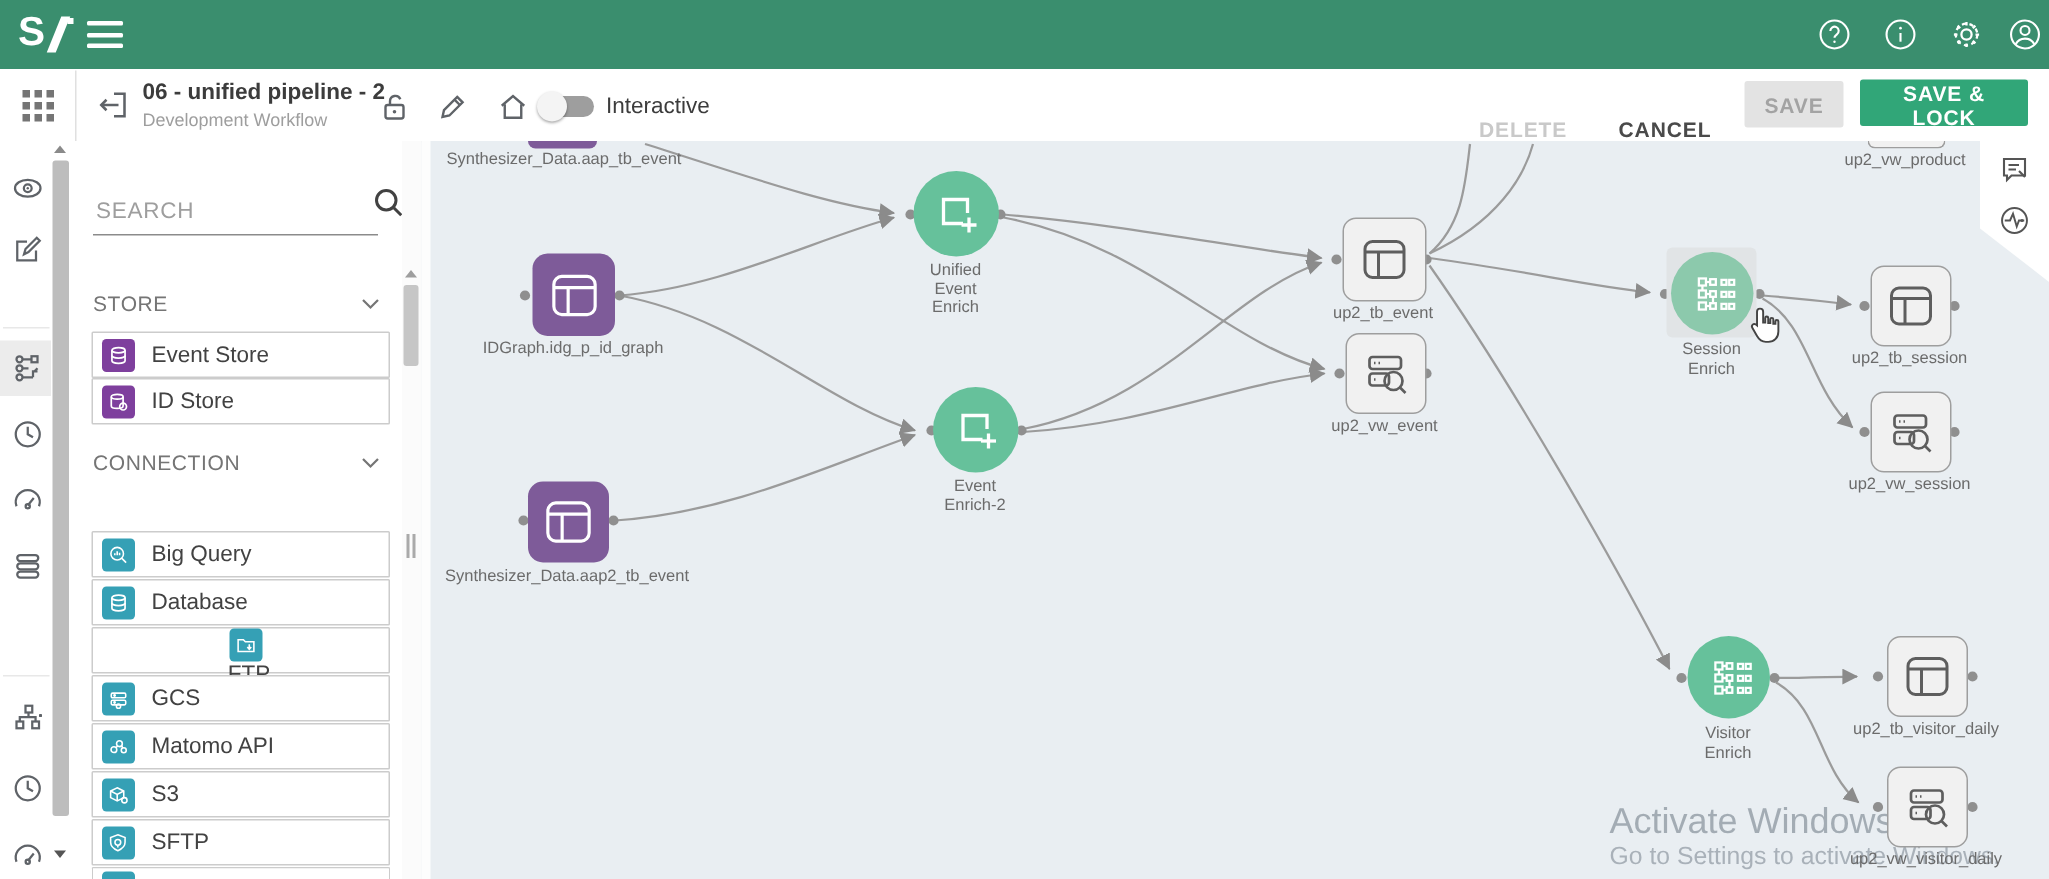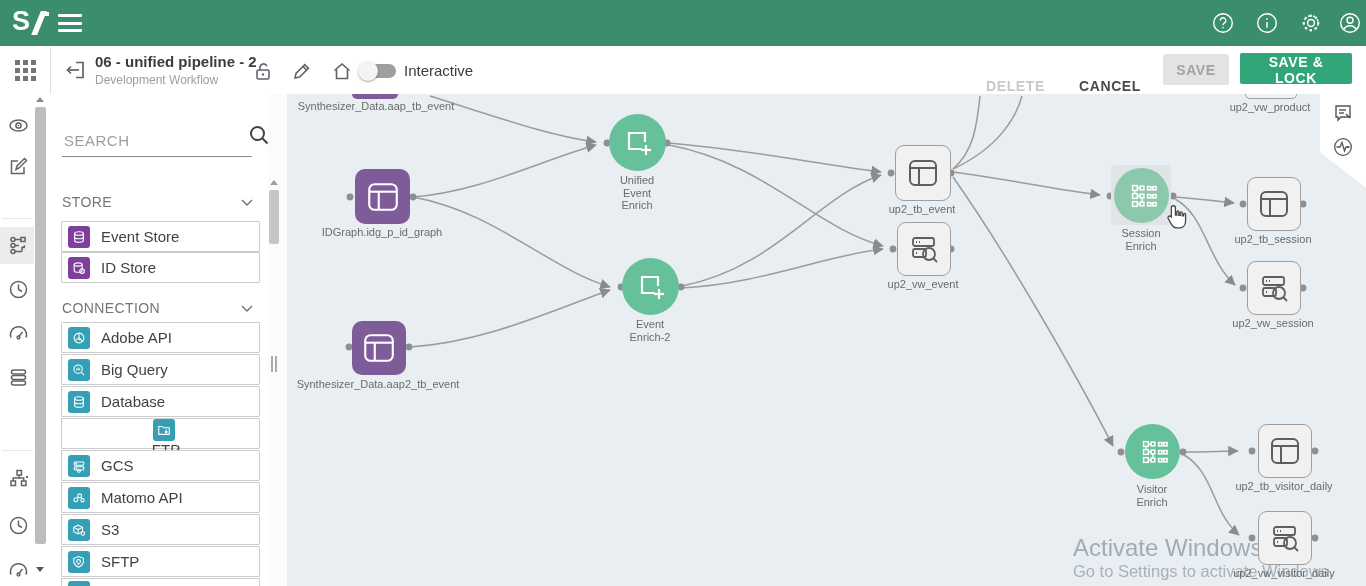--- a/index.html
+++ b/index.html
@@ -273,30 +273,20 @@
       <span class="sb-lbl">ID Store</span>
     </div>
 
     <div class="abs sec-h" style="top:206px;">CONNECTION</div>
     <div class="abs chev" style="top:207px;">
       <svg width="14" height="14" viewBox="0 0 14 14" fill="none" stroke="#757575" stroke-width="1.5">
           <polyline points="2,5 7,10 12,5"></polyline>
         </svg>
     </div>
 
-    <div class="abs sb-item" style="top:228px;">
-      <span class="ic ic-teal">
-        <svg width="14" height="14" viewBox="0 0 16 16" fill="none" stroke="#fff" stroke-width="1.2">
-            <circle cx="8" cy="8" r="5.6"></circle>
-            <path d="M8,8 V2.4 M8,8 L12,11.5"></path>
-            <path d="M5,8.5 v2 M7,7.5 v3 M9,8.5 v2"></path>
-          </svg>
-      </span>
-      <span class="sb-lbl">Adobe API</span>
-    </div>
     <div class="abs sb-item" style="top:260px;">
       <span class="ic ic-teal">
         <svg width="14" height="14" viewBox="0 0 16 16" fill="none" stroke="#fff" stroke-width="1.2">
             <circle cx="7" cy="7" r="4.8"></circle>
             <line x1="10.6" y1="10.6" x2="13.8" y2="13.8"></line>
             <path d="M5.2,8.2 v-1.5 M7,8.2 v-3 M8.8,8.2 v-2"></path>
           </svg>
       </span>
       <span class="sb-lbl">Big Query</span>
     </div>

